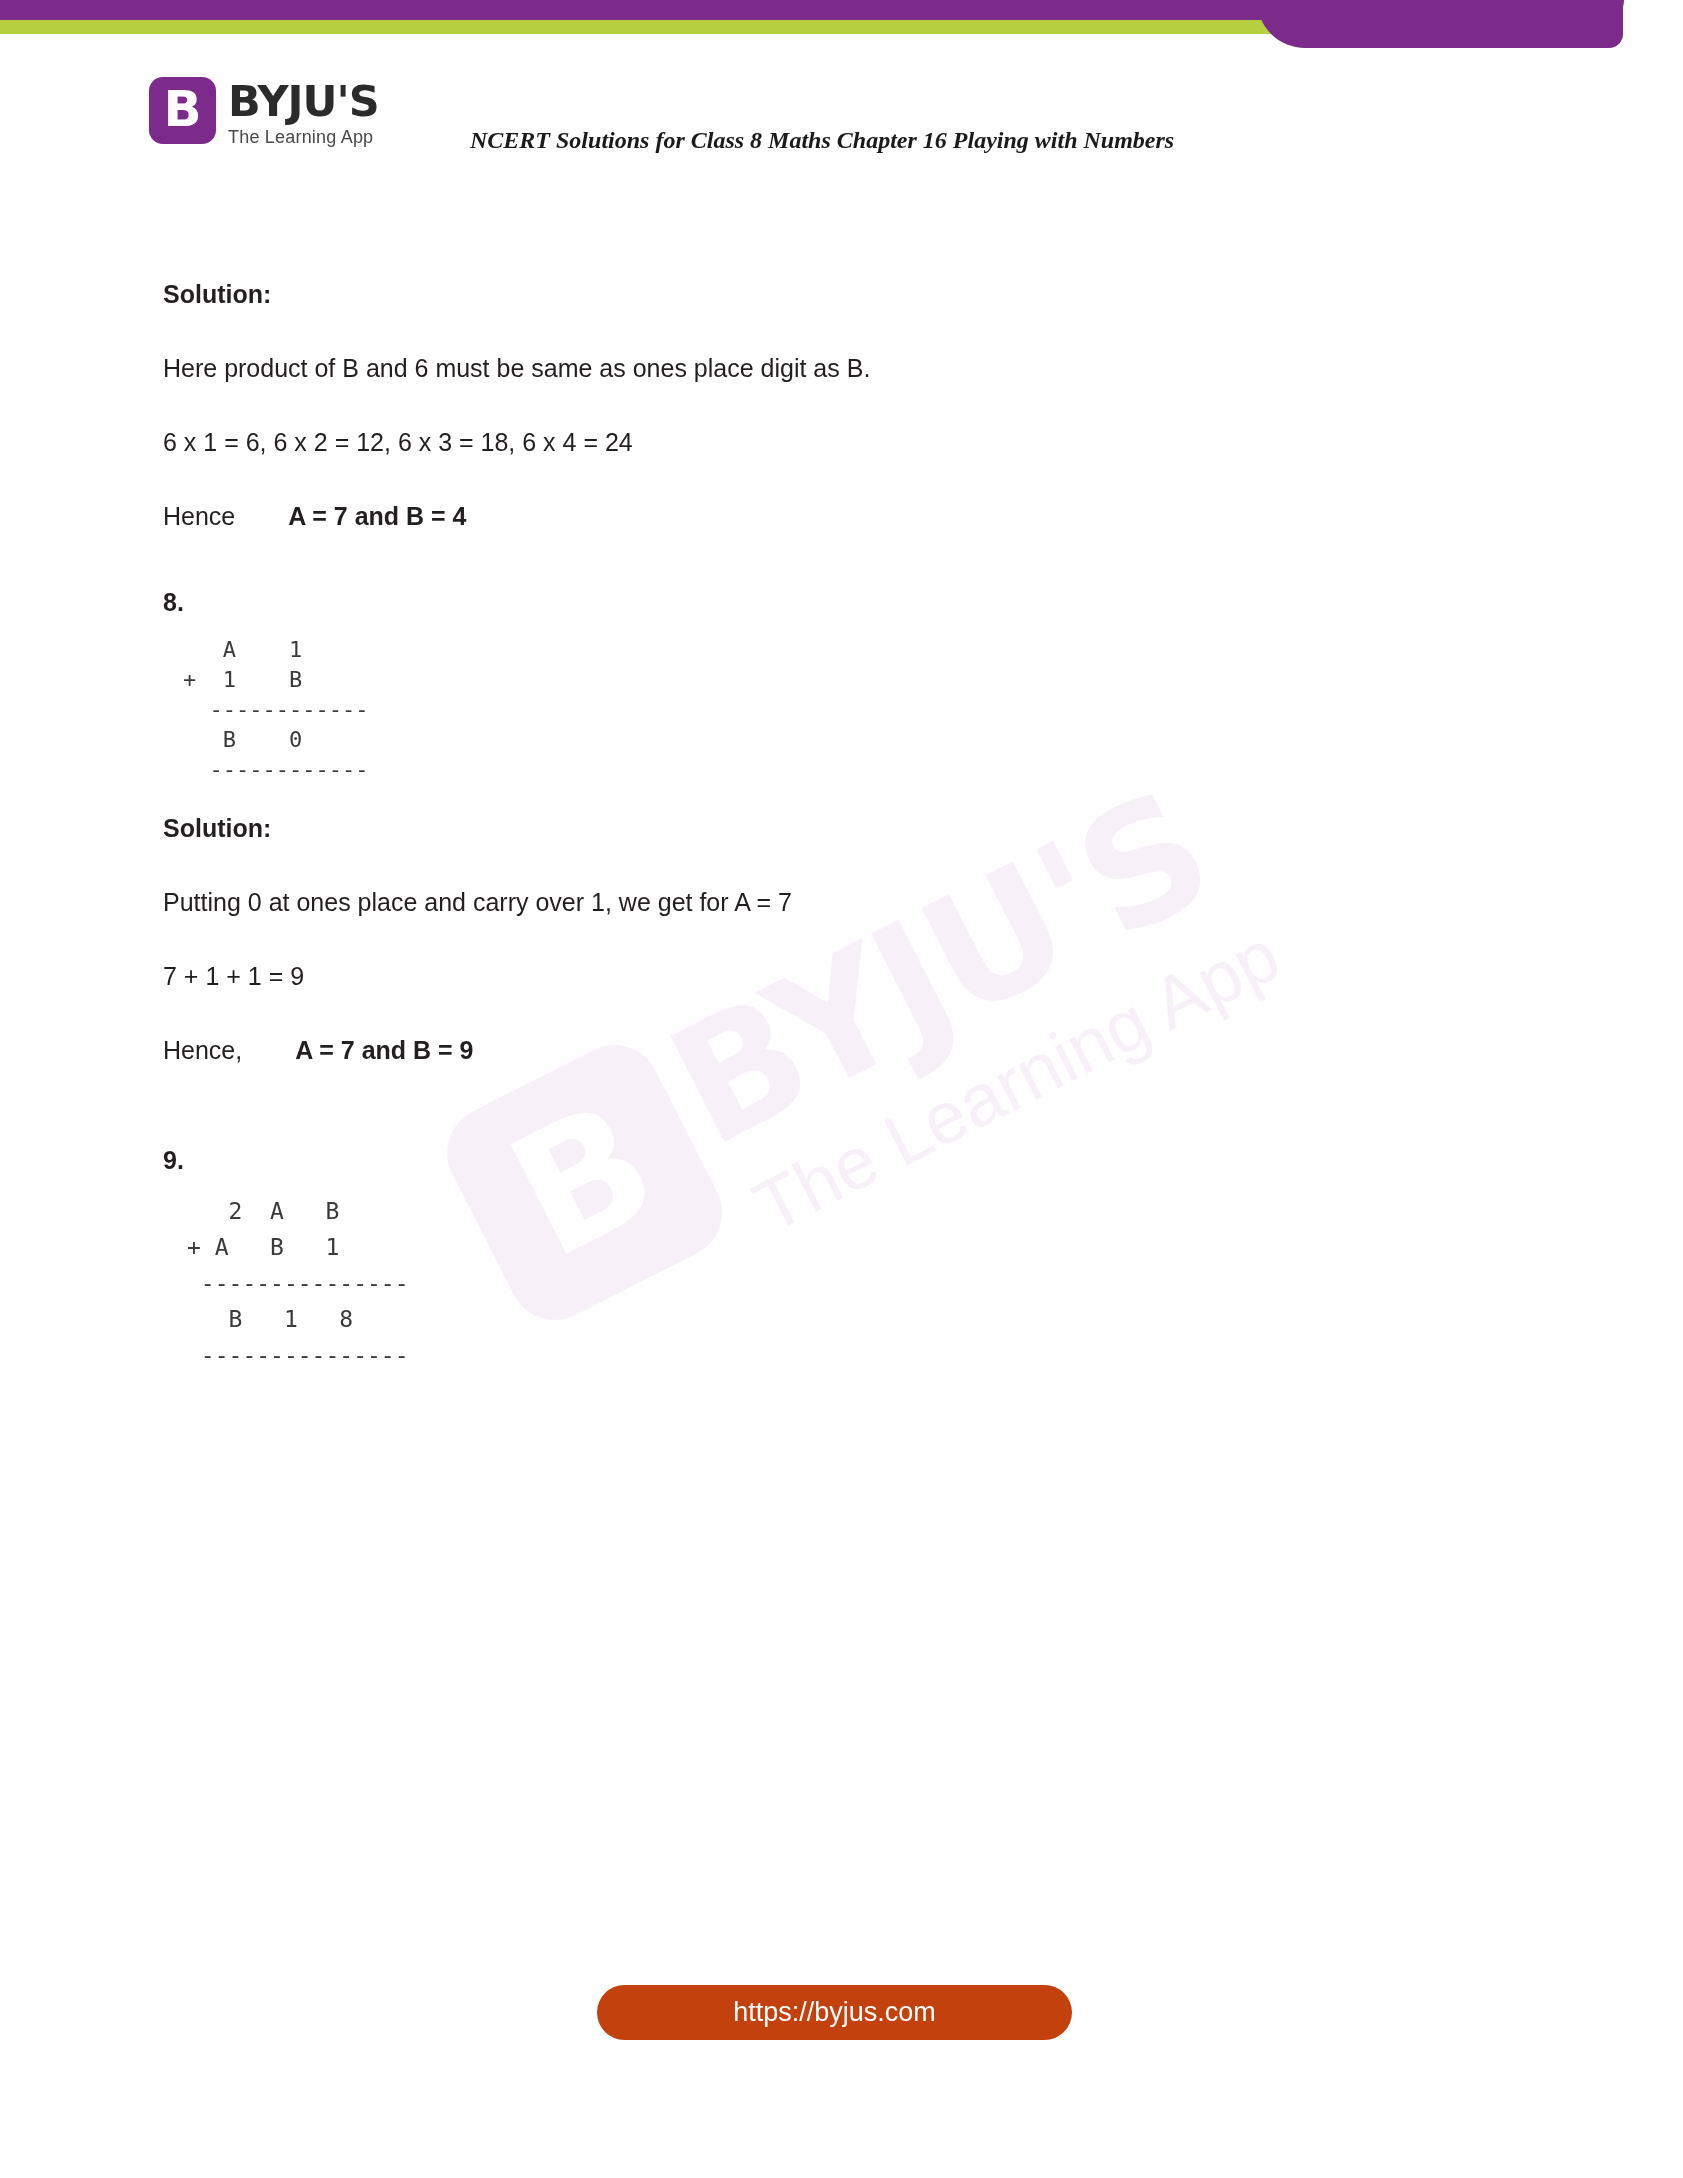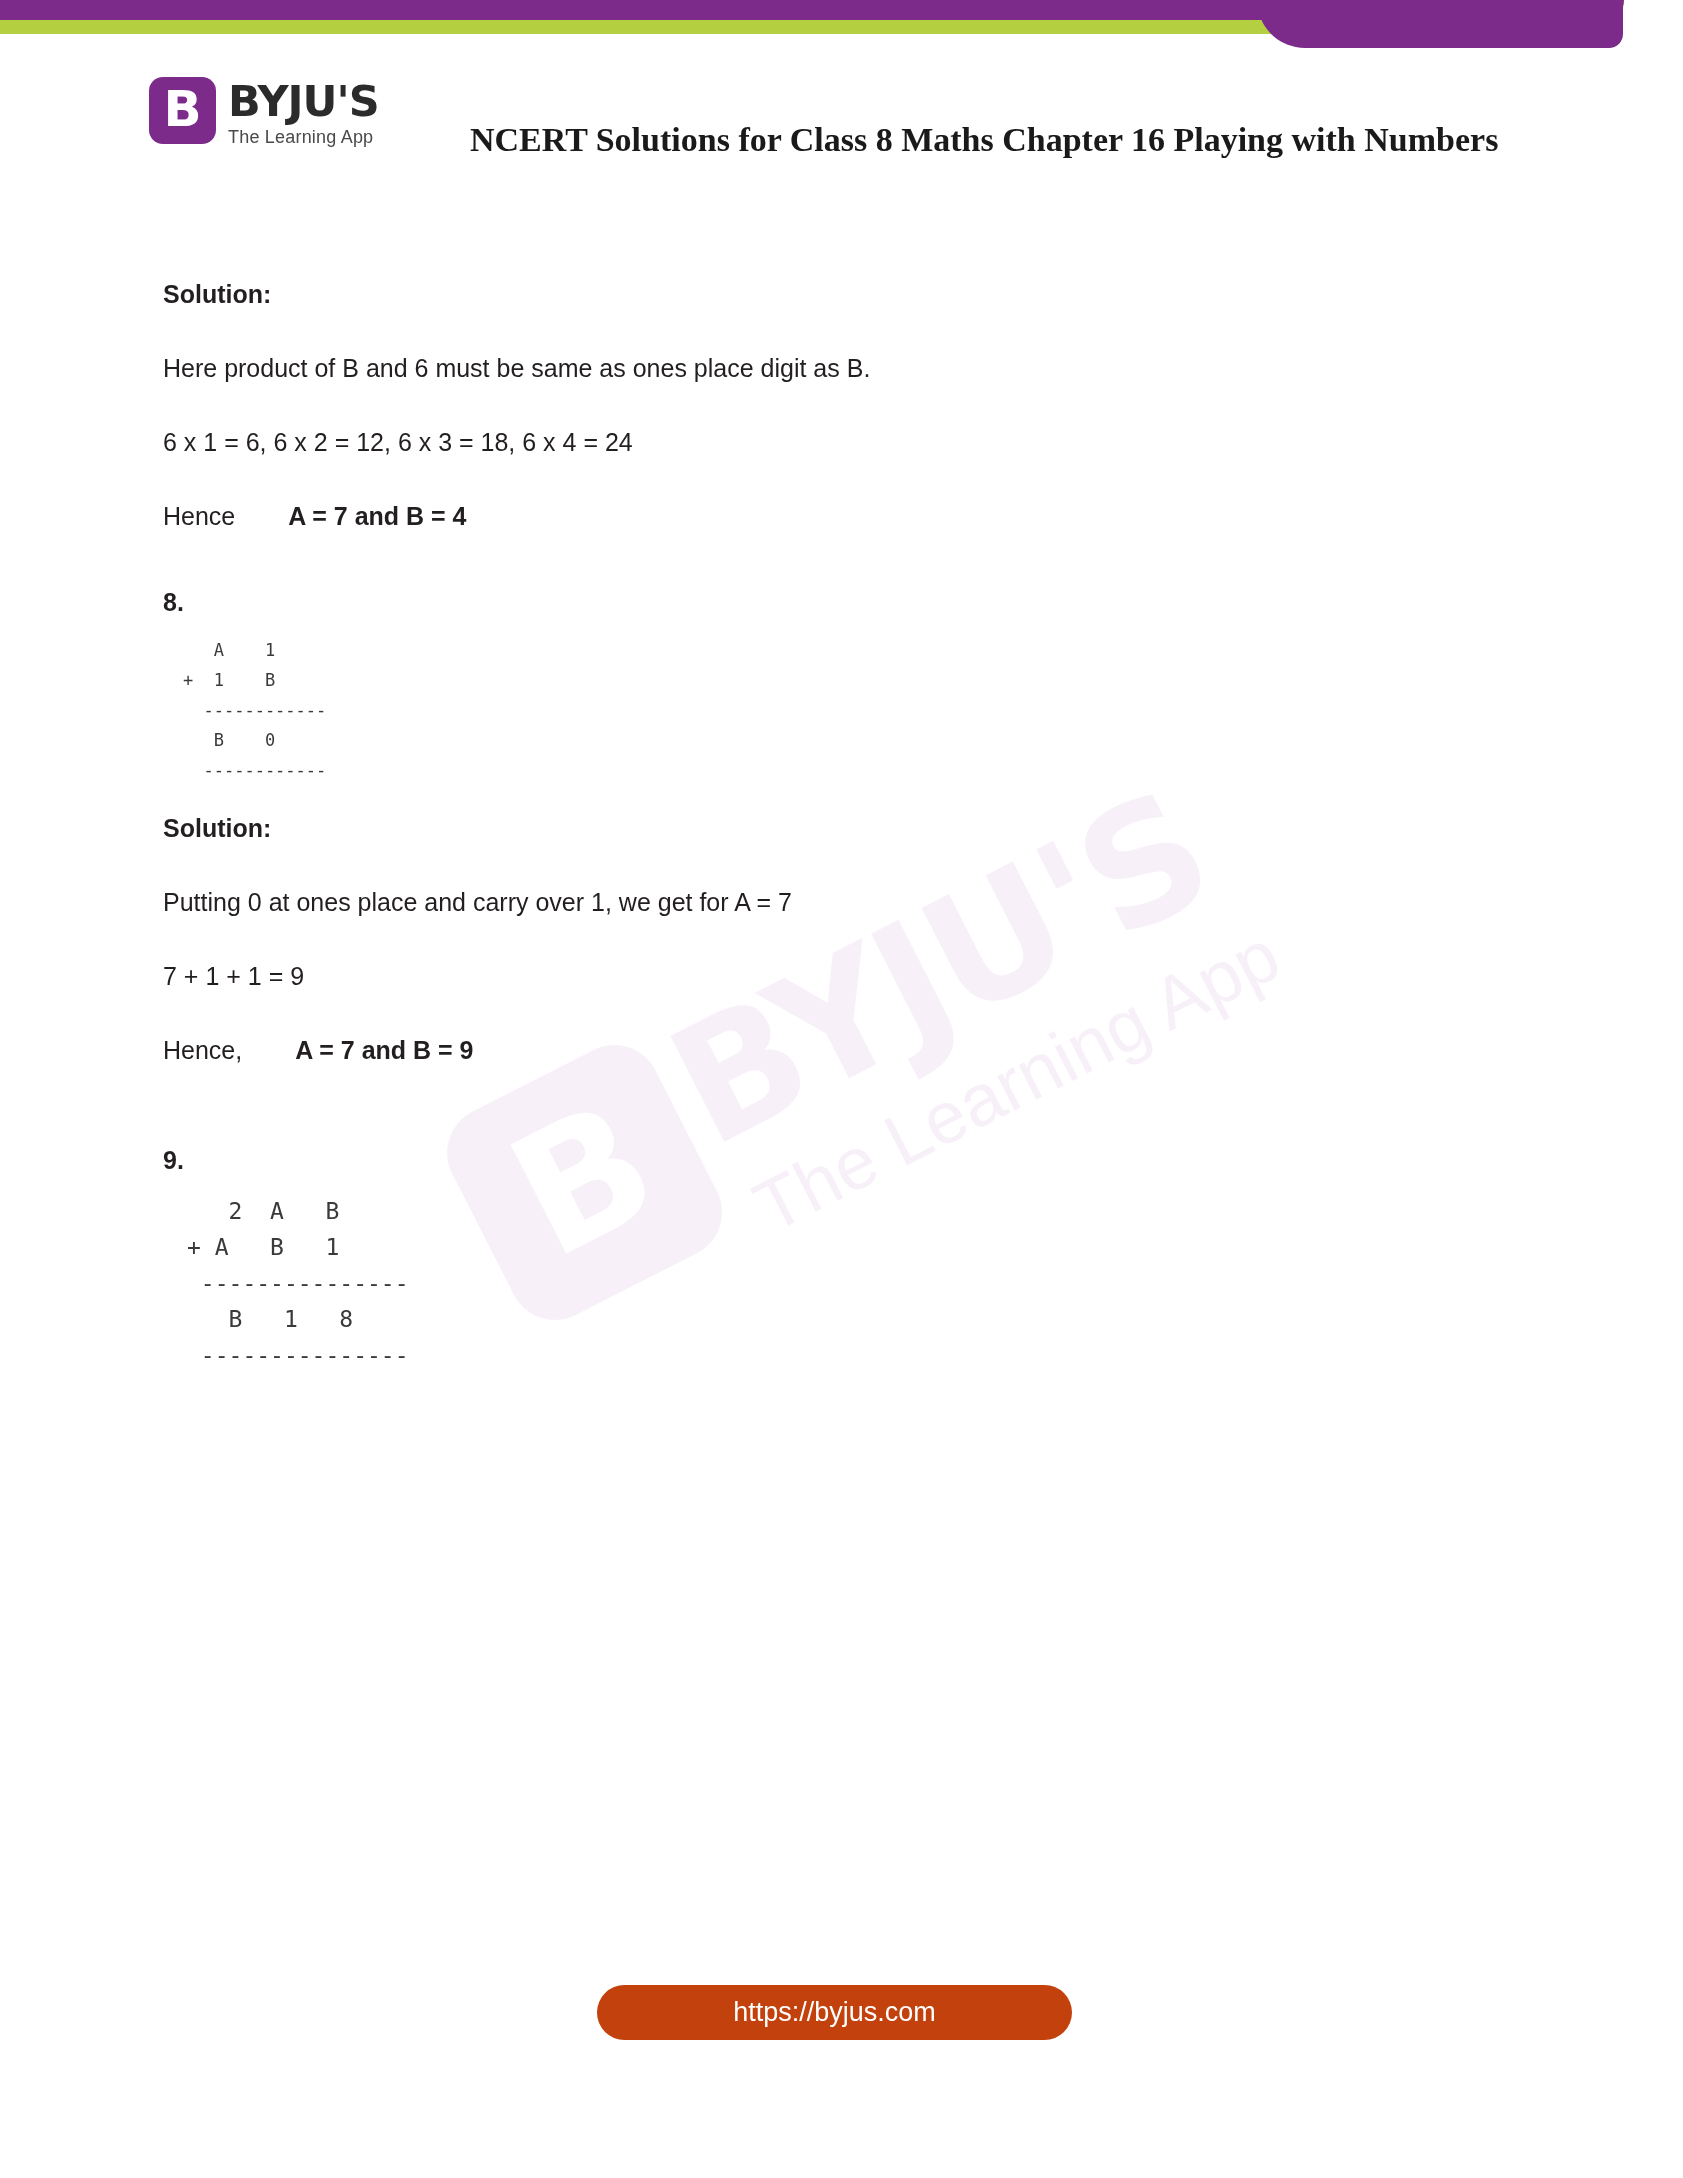--- a/index.html
+++ b/index.html
@@ -100,23 +100,24 @@
   }
 
   
   .doc-title {
     position: absolute;
     left: 470px;
     top: 117px;
     width: 1069px;
     font-family: "Liberation Serif", serif;
     font-weight: bold;
-    font-size: 34px;
+    font-size: 24px;
     line-height: 46px;
     color: #1a1a1a;
+    font-style: italic;
   }
 
   
   .content {
     position: absolute;
     left: 163px;
     top: 277px;
     width: 1386px;
   }
   .para {
@@ -135,21 +136,21 @@
     font-family: "Liberation Sans", sans-serif;
     font-size: 25px;
     font-weight: bold;
     color: #231f20;
     margin: 0 0 18px 0;
   }
 
   
   .sum {
     font-family: "DejaVu Sans Mono", monospace;
-    font-size: 17px;
+    font-size: 22px;
     color: #3a3a3a;
     line-height: 30px;
     white-space: pre;
     margin: 0 0 26px 0;
   }
   .sum.s8 { margin-left: 20px; }
   .sum.s9 { margin-left: 24px; font-size: 23px; line-height: 36px; }
 
   
   .watermark {

